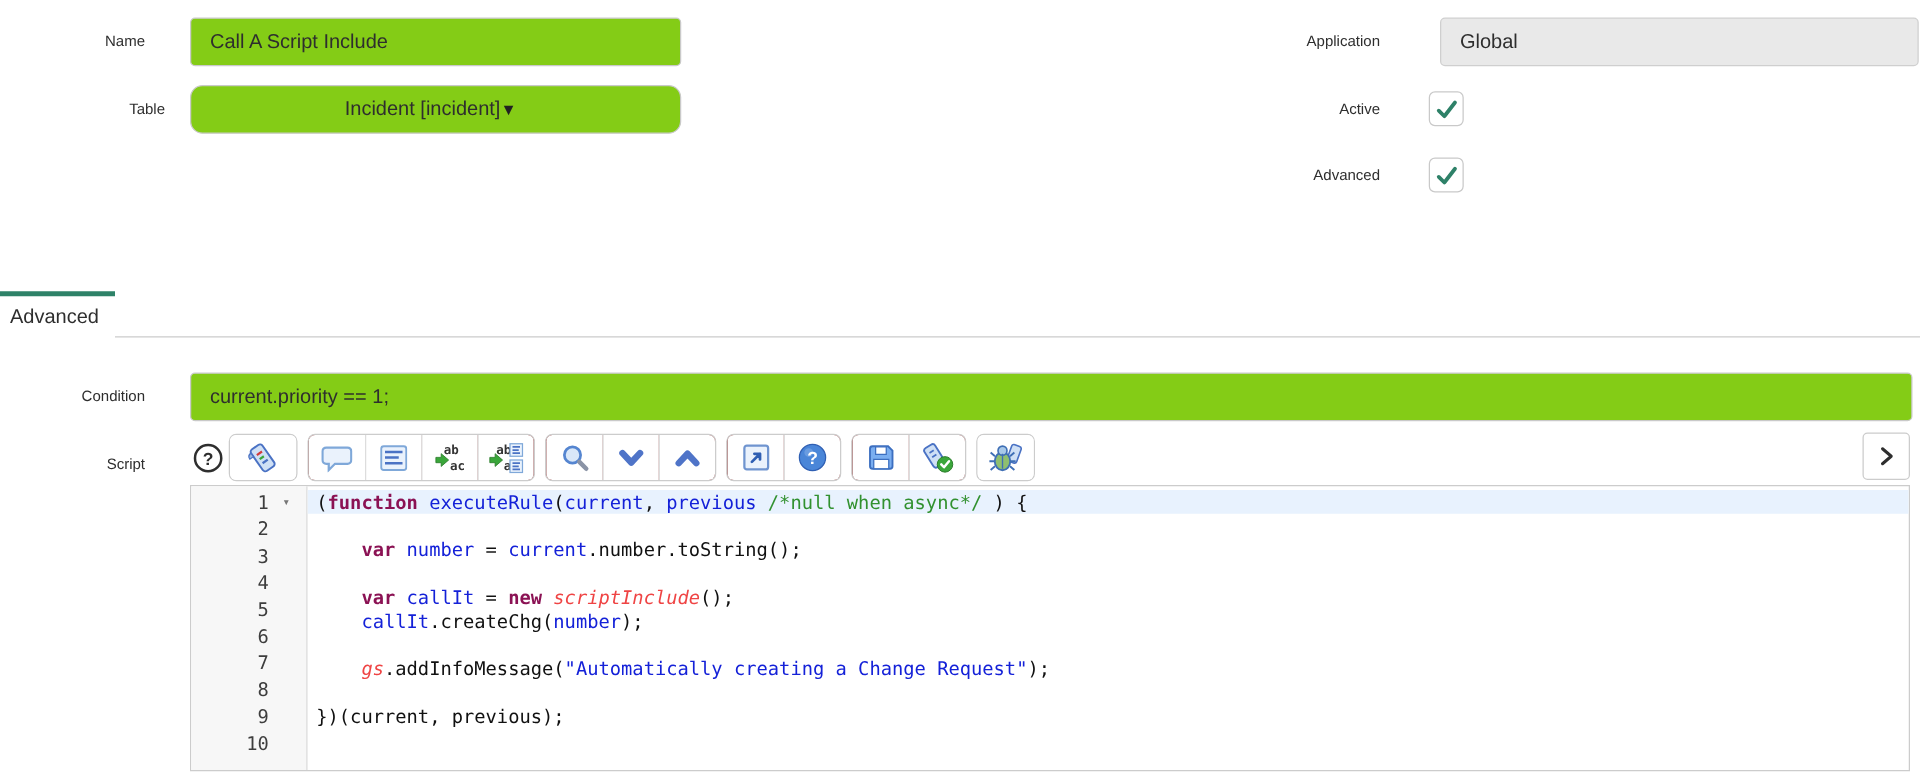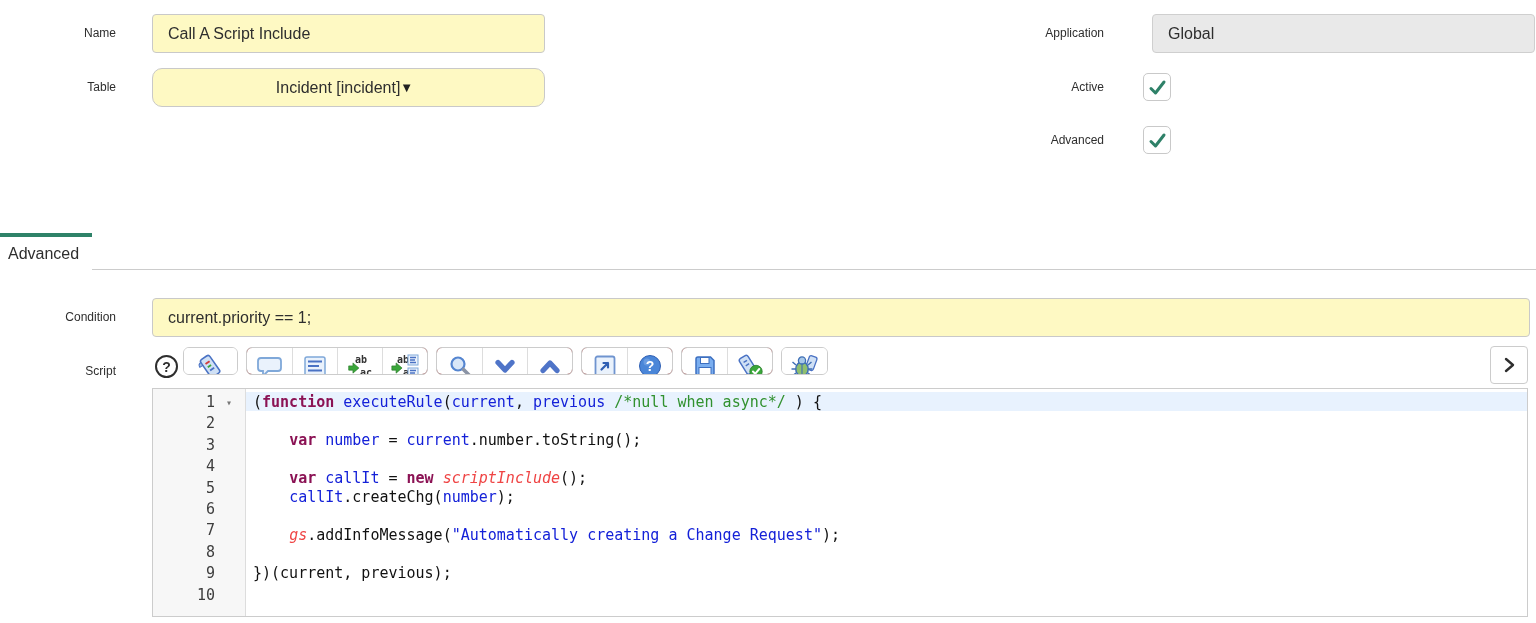--- a/index.html
+++ b/index.html
@@ -8,30 +8,30 @@
     --active-line:#E8F2FE; --border:#C9C9C9; --btn-border:#CCCCCC;
   }
   *{box-sizing:border-box;}
   html,body{margin:0;padding:0;}
   body{
     width:1536px;height:623px;position:relative;background:#fff;
     font-family:"Liberation Sans",sans-serif;color:#2E2E2E;overflow:hidden;
   }
   .lbl{position:absolute;font-size:12px;text-align:right;line-height:19px;}
   #lbl-name{left:0;top:24px;width:116px;}
-  #lbl-table{left:0;top:78px;width:116px;}
+  #lbl-table{left:16px;top:78px;width:116px;}
   #lbl-application{left:900px;top:24px;width:204px;}
   #lbl-active{left:900px;top:78px;width:204px;}
   #lbl-advanced{left:900px;top:131px;width:204px;}
   #lbl-condition{left:0;top:308px;width:116px;}
   #lbl-script{left:0;top:362px;width:116px;}
 
   .input{
     position:absolute;height:39px;border:1px solid var(--border);border-radius:4px;
-    background:#fef9c3;font-size:16px;color:#2E2E2E;padding:0 15px;
+    background:#84cc16;font-size:16px;color:#2E2E2E;padding:0 15px;
     display:flex;align-items:center;
   }
   #input-name{left:152px;top:14px;width:393px;}
   #select-table{left:152px;top:68px;width:393px;justify-content:center;cursor:pointer;border-radius:10px;}
   #select-table .arrow{font-size:13px;color:#222;margin-right:8px;}
   #input-application{left:1152px;top:14px;width:383px;background:#E9E9E9;border-color:#CFCFCF;}
   #input-condition{left:152px;top:298px;width:1378px;}
 
   .checkbox{
     position:absolute;width:28px;height:28px;border:1px solid var(--border);
@@ -49,21 +49,21 @@
     border-top:4px solid var(--tab-green);display:flex;align-items:center;
     padding-left:8px;font-size:16px;background:#fff;cursor:pointer;
   }
 
   #script-help{
     position:absolute;left:155px;top:355px;width:23px;height:23px;
     border:2px solid #2E2E2E;border-radius:50%;font-size:14px;font-weight:bold;
     display:flex;align-items:center;justify-content:center;cursor:pointer;
   }
   #toolbar{position:absolute;left:183px;top:347px;height:38px;display:flex;gap:8px;}
-  .tb-group{display:flex;border:1px solid var(--btn-border);border-radius:6px;background:#7f1d1d;overflow:hidden;height:28px;}
+  .tb-group{display:flex;border:1px solid var(--btn-border);border-radius:6px;background:#7f1d1d;overflow:hidden;height:38px;}
   .tb-btn{
     width:45px;height:36px;border:none;background:#fff;margin:0;padding:0;
     display:flex;align-items:center;justify-content:center;cursor:pointer;
     border-left:1px solid #DDD;
   }
   .tb-btn:first-child{border-left:none;}
   .tb-btn[data-name="script-editor-toggle-button"]{width:53px;}
   .tb-btn .icon{display:flex;align-items:center;justify-content:center;}
 
   #expand-btn{

